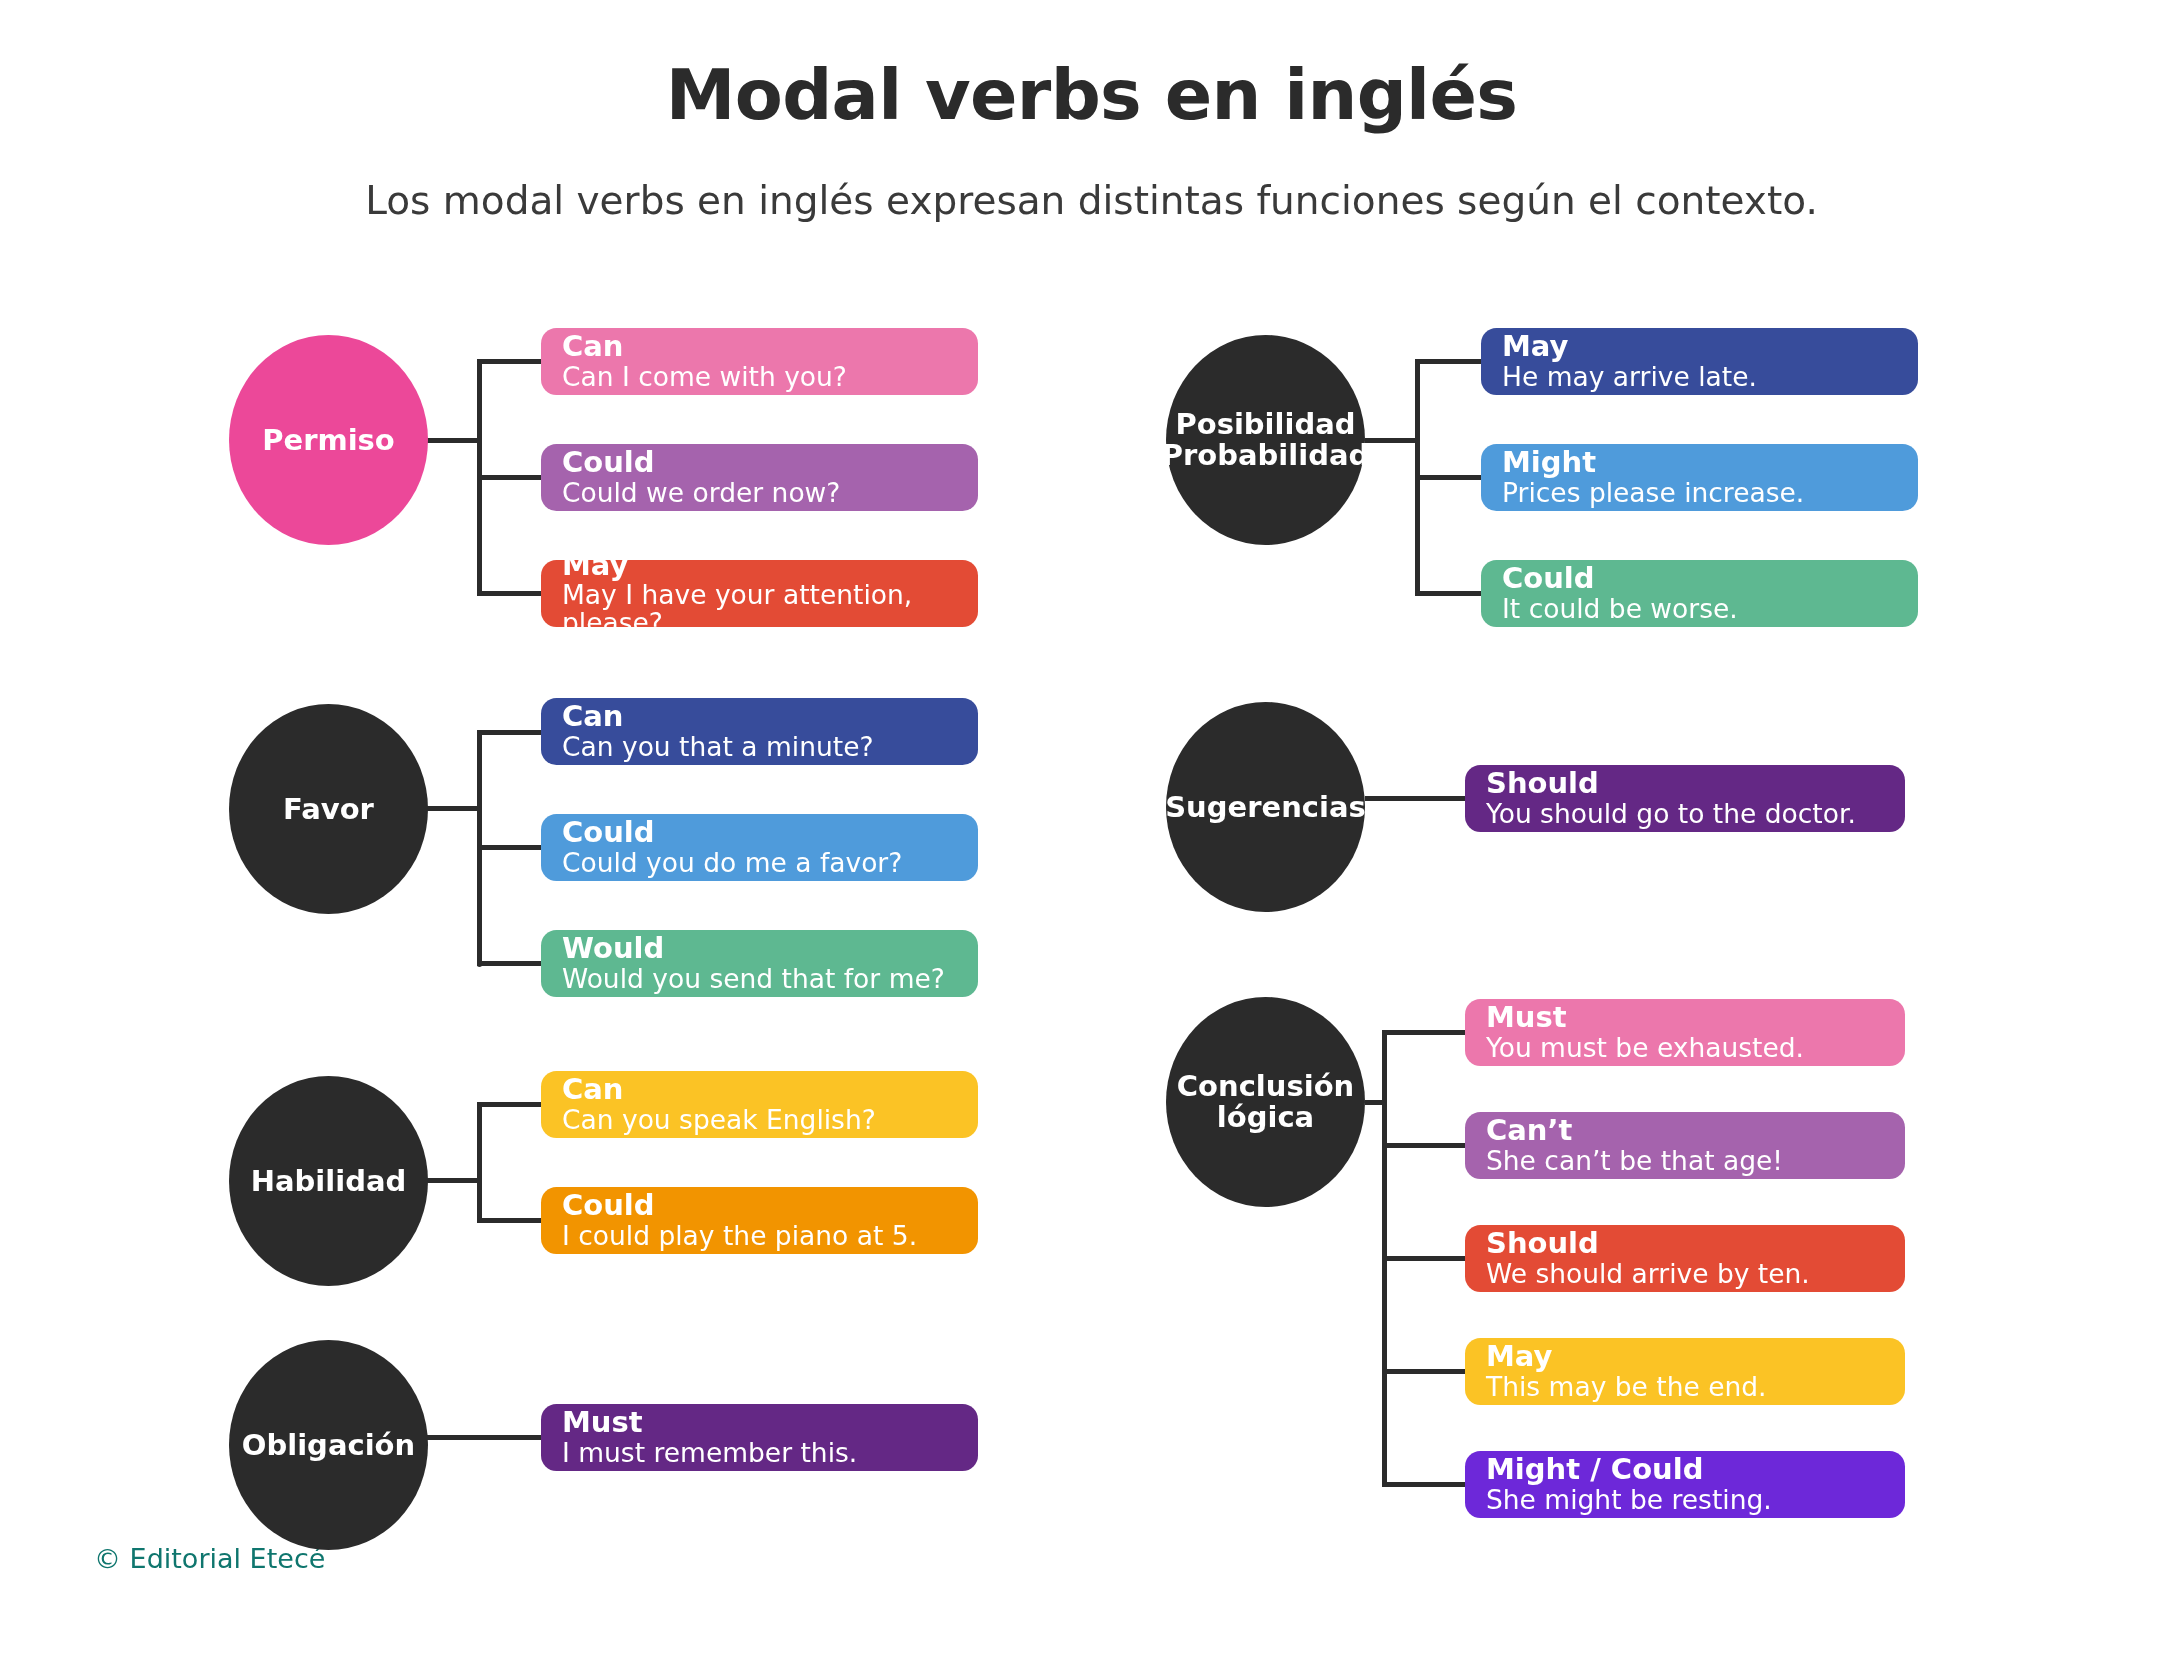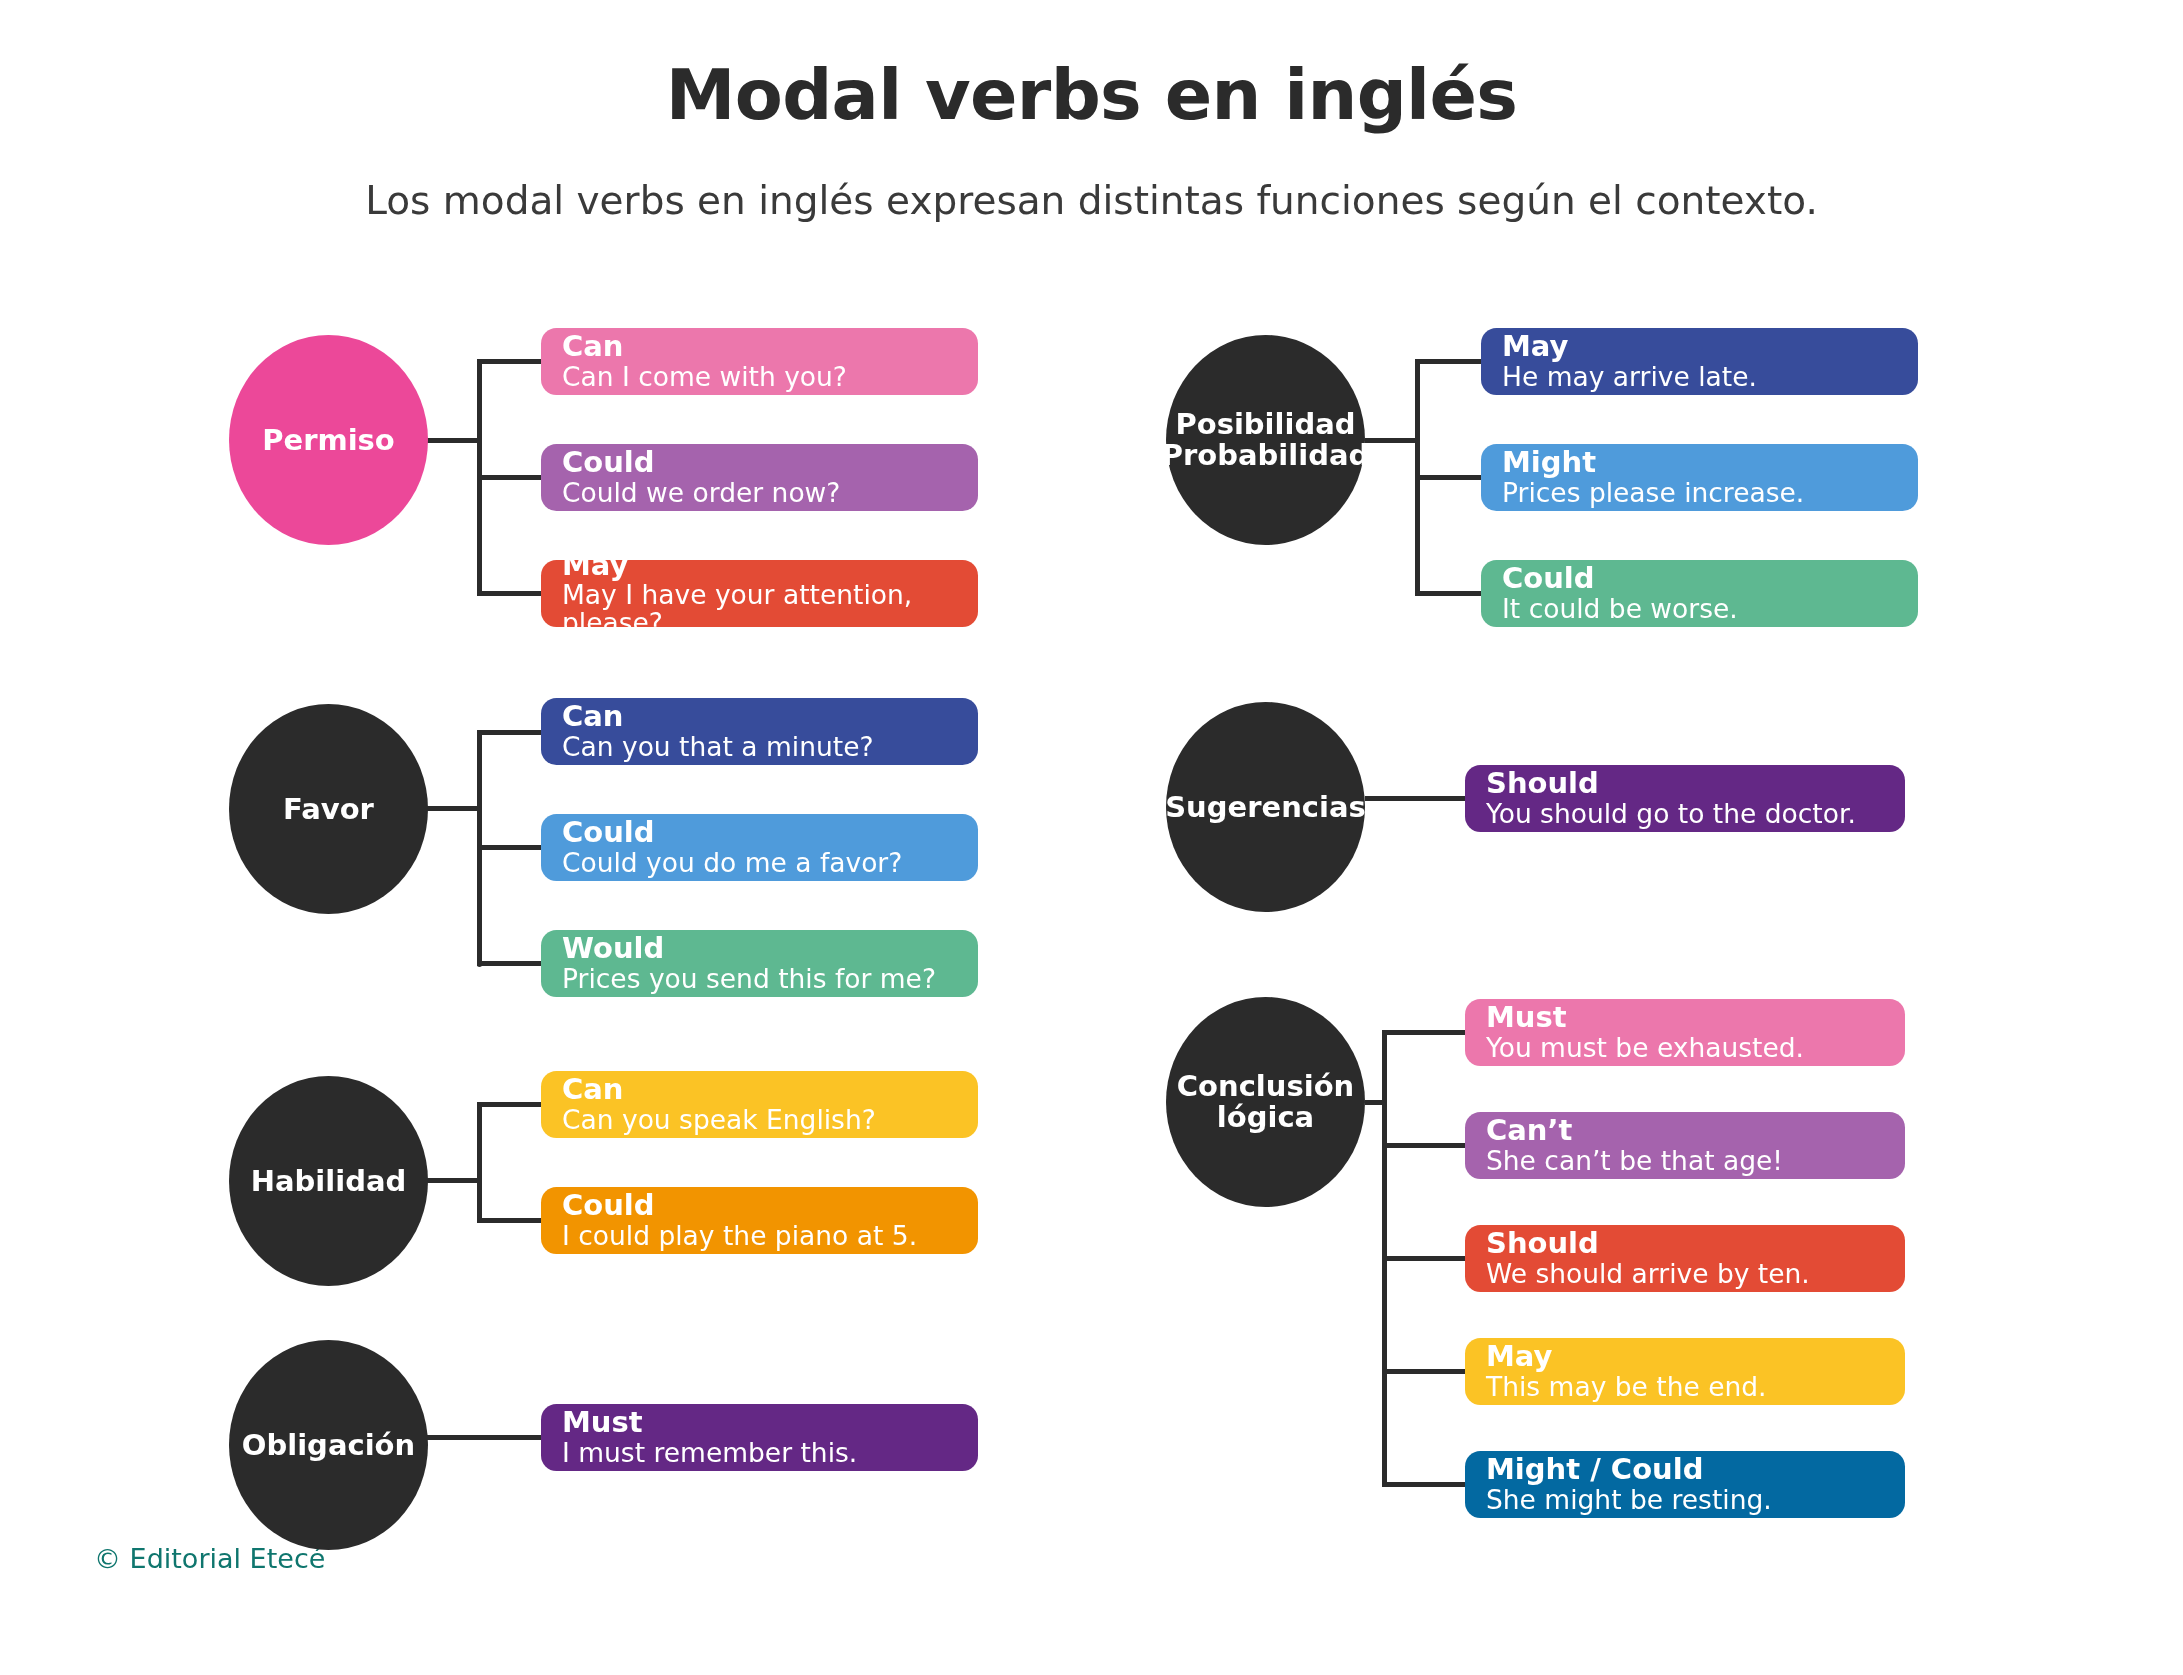--- a/index.html
+++ b/index.html
@@ -150,21 +150,21 @@
         <div class="card" style="left: 541px; top: 698px; width: 437px; height: 67px; background: rgb(55, 76, 155);">
           <div class="card-title">Can</div>
           <div class="card-example">Can you that a minute?</div>
         </div>
         <div class="card" style="left: 541px; top: 814px; width: 437px; height: 67px; background: rgb(79, 155, 219);">
           <div class="card-title">Could</div>
           <div class="card-example">Could you do me a favor?</div>
         </div>
         <div class="card" style="left: 541px; top: 930px; width: 437px; height: 67px; background: rgb(94, 184, 145);">
           <div class="card-title">Would</div>
-          <div class="card-example">Prices you send this for me?</div>
+          <div class="card-example">Would you send that for me?</div>
         </div>
       </div>
       <div class="group" style="left: 0px; top: 0px; width: 2183px; height: 1676px;">
         <div class="hub" style="left: 229px; top: 1076px; width: 199px; height: 210px; background: rgb(43, 43, 43);">
           <span class="hub-label">Habilidad</span>
         </div>
         <div class="conn conn-v" style="left: 477px; top: 1102px; height: 121px; background: rgb(43, 43, 43);"></div>
         <div class="conn conn-h" style="left: 427px; top: 1178px; width: 54px; background: rgb(43, 43, 43);"></div>
         <div class="conn conn-h" style="left: 477px; top: 1102px; width: 74px; background: rgb(43, 43, 43);"></div>
         <div class="conn conn-h" style="left: 477px; top: 1218px; width: 74px; background: rgb(43, 43, 43);"></div>
@@ -241,21 +241,21 @@
           <div class="card-example">She can’t be that age!</div>
         </div>
         <div class="card" style="left: 1465px; top: 1225px; width: 440px; height: 67px; background: rgb(227, 75, 53);">
           <div class="card-title">Should</div>
           <div class="card-example">We should arrive by ten.</div>
         </div>
         <div class="card" style="left: 1465px; top: 1338px; width: 440px; height: 67px; background: rgb(251, 195, 37);">
           <div class="card-title">May</div>
           <div class="card-example">This may be the end.</div>
         </div>
-        <div class="card" style="left: 1465px; top: 1451px; width: 440px; height: 67px; background: #0369a1;">
+        <div class="card" style="left: 1465px; top: 1451px; width: 440px; height: 67px; background: #6d28d9;">
           <div class="card-title">Might / Could</div>
           <div class="card-example">She might be resting.</div>
         </div>
       </div>
     </div>
 
   <div class="footer">© Editorial Etecé</div>
 
 </div>
 

